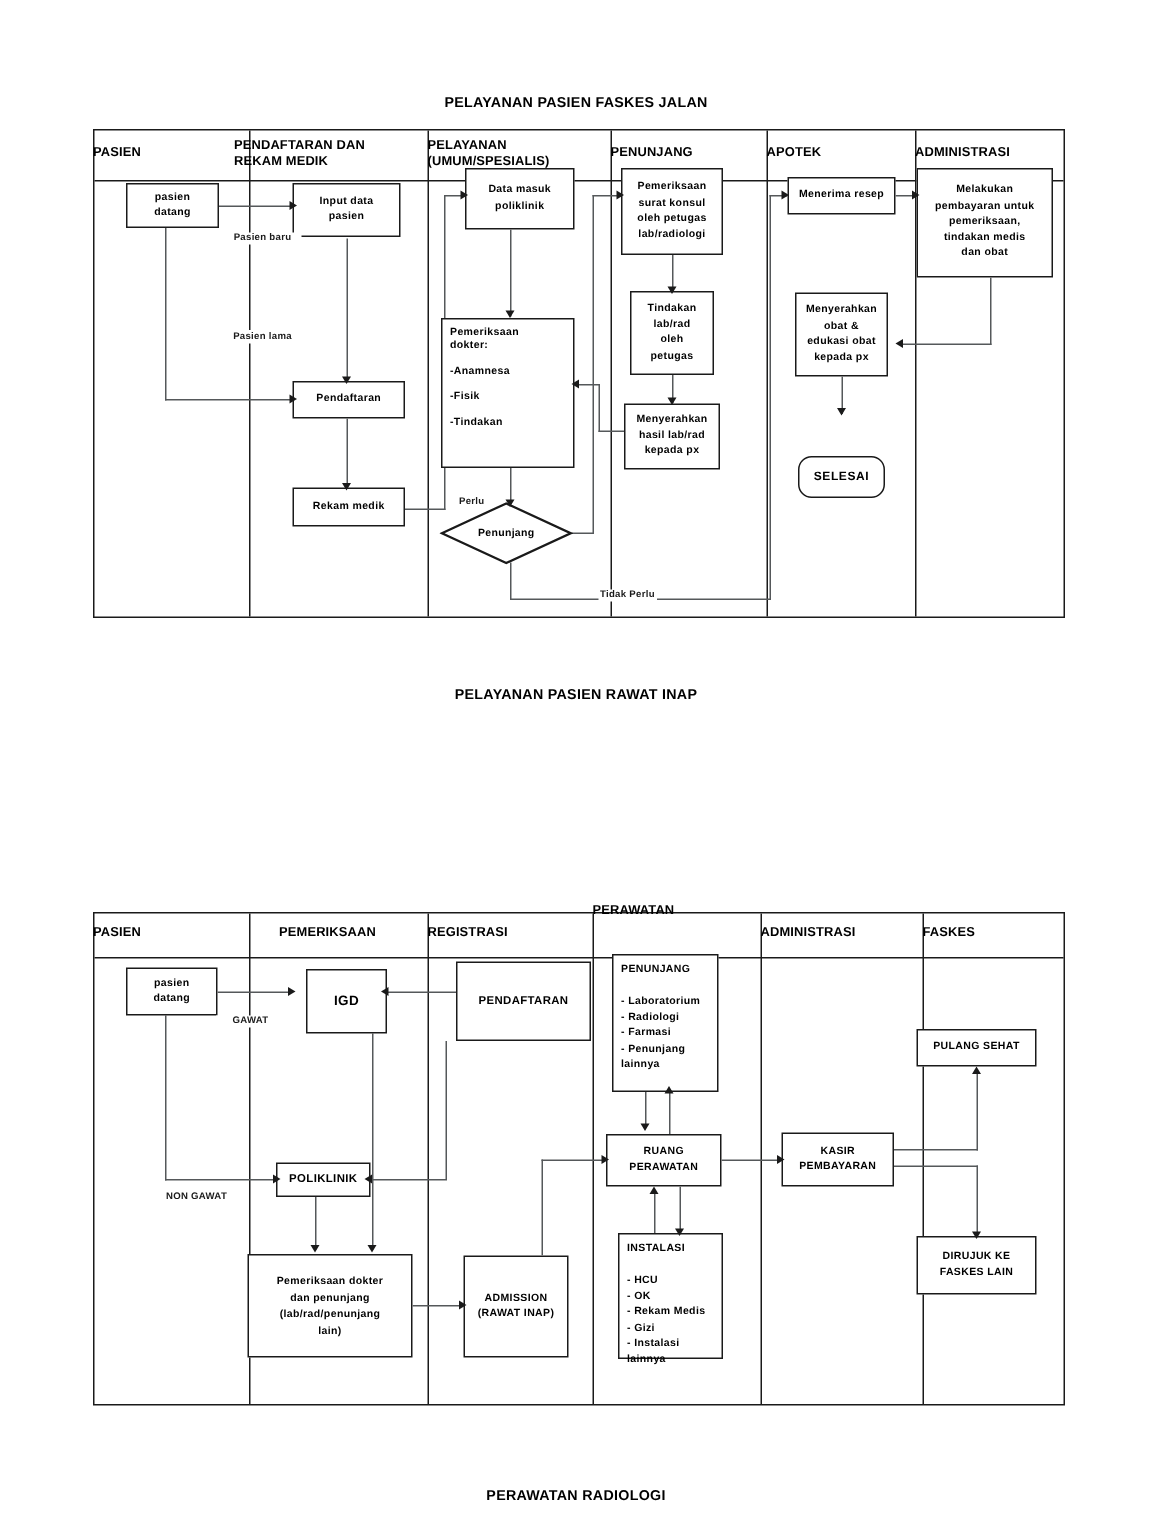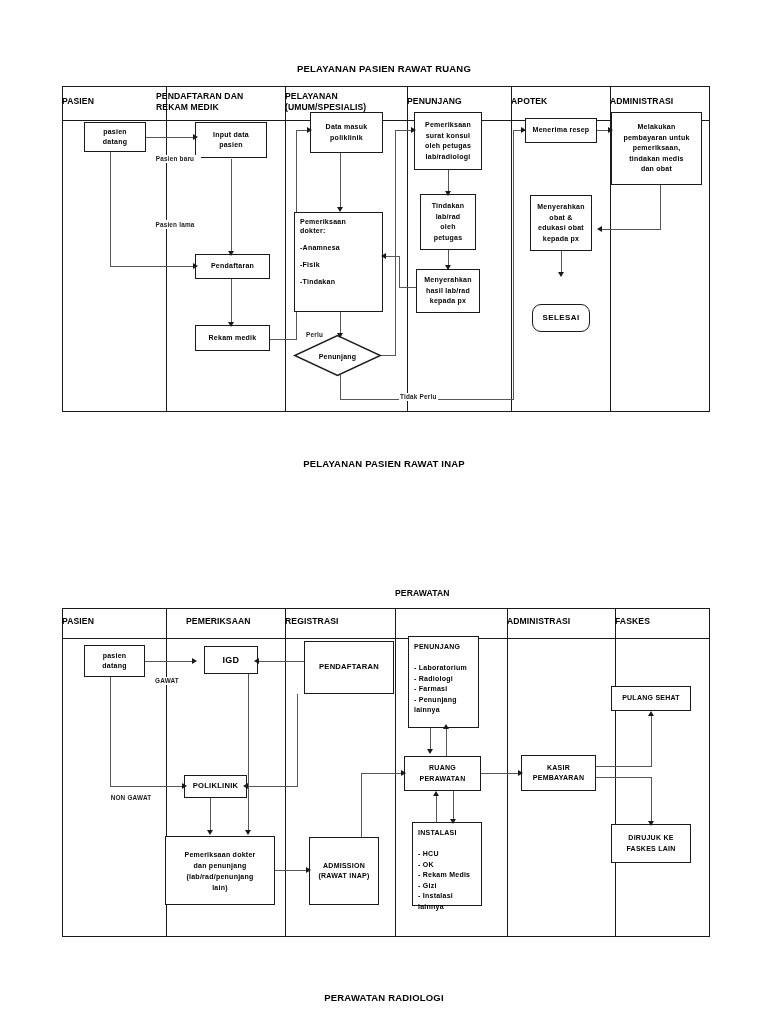--- a/index.html
+++ b/index.html
@@ -128,21 +128,21 @@
     z-index: 5;
     line-height: 8px;
   }
   .edge-label.c { text-align: center; }
 </style>
 </head>
 <body>
 
 <div class="page">
 
-  <div class="chart-title" style="left:234px; top:63px; width:300px;">PELAYANAN PASIEN RAWAT RUANG</div>
+  <div class="chart-title" style="left:234px; top:63px; width:300px;">PELAYANAN PASIEN FASKES JALAN</div>
 
   <div class="lane-frame" style="left:62px; top:86px; width:648px; height:326px;">
     <div class="lane-header-rule" style="top:33px;"></div>
     <div class="lane-col" style="left:0;   width:104px;"></div>
     <div class="lane-col" style="left:104px; width:119px;"></div>
     <div class="lane-col" style="left:223px; width:122px;"></div>
     <div class="lane-col" style="left:345px; width:104px;"></div>
     <div class="lane-col" style="left:449px; width:99px;"></div>
     <div class="lane-col last" style="left:548px; width:100px;"></div>
   </div>
@@ -306,21 +306,21 @@
     <div class="lane-col" style="left:104px; width:119px;"></div>
     <div class="lane-col" style="left:223px; width:110px;"></div>
     <div class="lane-col" style="left:333px; width:112px;"></div>
     <div class="lane-col" style="left:445px; width:108px;"></div>
     <div class="lane-col last" style="left:553px; width:95px;"></div>
   </div>
 
   <div class="lane-head" style="left:62px;  top:616px; width:104px;">PASIEN</div>
   <div class="lane-head" style="left:166px; top:616px; width:119px;margin-left:20px;">PEMERIKSAAN</div>
   <div class="lane-head" style="left:285px; top:616px; width:110px;">REGISTRASI</div>
-  <div class="lane-head" style="left:395px; top:588px; width:112px;">PERAWATAN</div>
+  <div class="lane-head" style="left:395px; top:601px; width:112px;">PERAWATAN</div>
   <div class="lane-head" style="left:507px; top:616px; width:108px;">ADMINISTRASI</div>
   <div class="lane-head" style="left:615px; top:616px; width:95px;">FASKES</div>
 
   <div class="ln h" style="left:145px; top:661px; width:49px;"></div>
   <div class="arrow right" style="left:192px; top:657.5px;"></div>
   <div class="edge-label c" style="left:144px; top:677px; width:44px;">GAWAT</div>
 
   <div class="ln v" style="left:110px; top:674px; height:113px;"></div>
   <div class="ln h" style="left:110px; top:786px; width:74px;"></div>
   <div class="arrow right" style="left:182px; top:782.5px;"></div>
@@ -367,21 +367,21 @@
 
   <div class="ln h" style="left:596px; top:777px; width:56px;"></div>
   <div class="ln v" style="left:651px; top:777px; height:47px;"></div>
   <div class="arrow down" style="left:647.5px; top:821px;"></div>
 
   <div class="node" style="left:84px; top:645px; width:61px; height:32px;">
     <span class="inner" style="white-space:pre-line;">pasien
 datang</span>
   </div>
 
-  <div class="node" style="left:204px; top:646px; width:54px; height:28px;">
+  <div class="node" style="left:204px; top:646px; width:54px; height:43px;">
     <span class="inner" style="font-size:9px;">IGD</span>
   </div>
 
   <div class="node" style="left:184px; top:775px; width:63px; height:23px;">
     <span class="inner" style="font-size:7.6px;">POLIKLINIK</span>
   </div>
 
   <div class="node" style="left:165px; top:836px; width:110px; height:69px;">
     <span class="inner" style="white-space:pre-line; line-height:11px;">Pemeriksaan dokter
 dan penunjang

